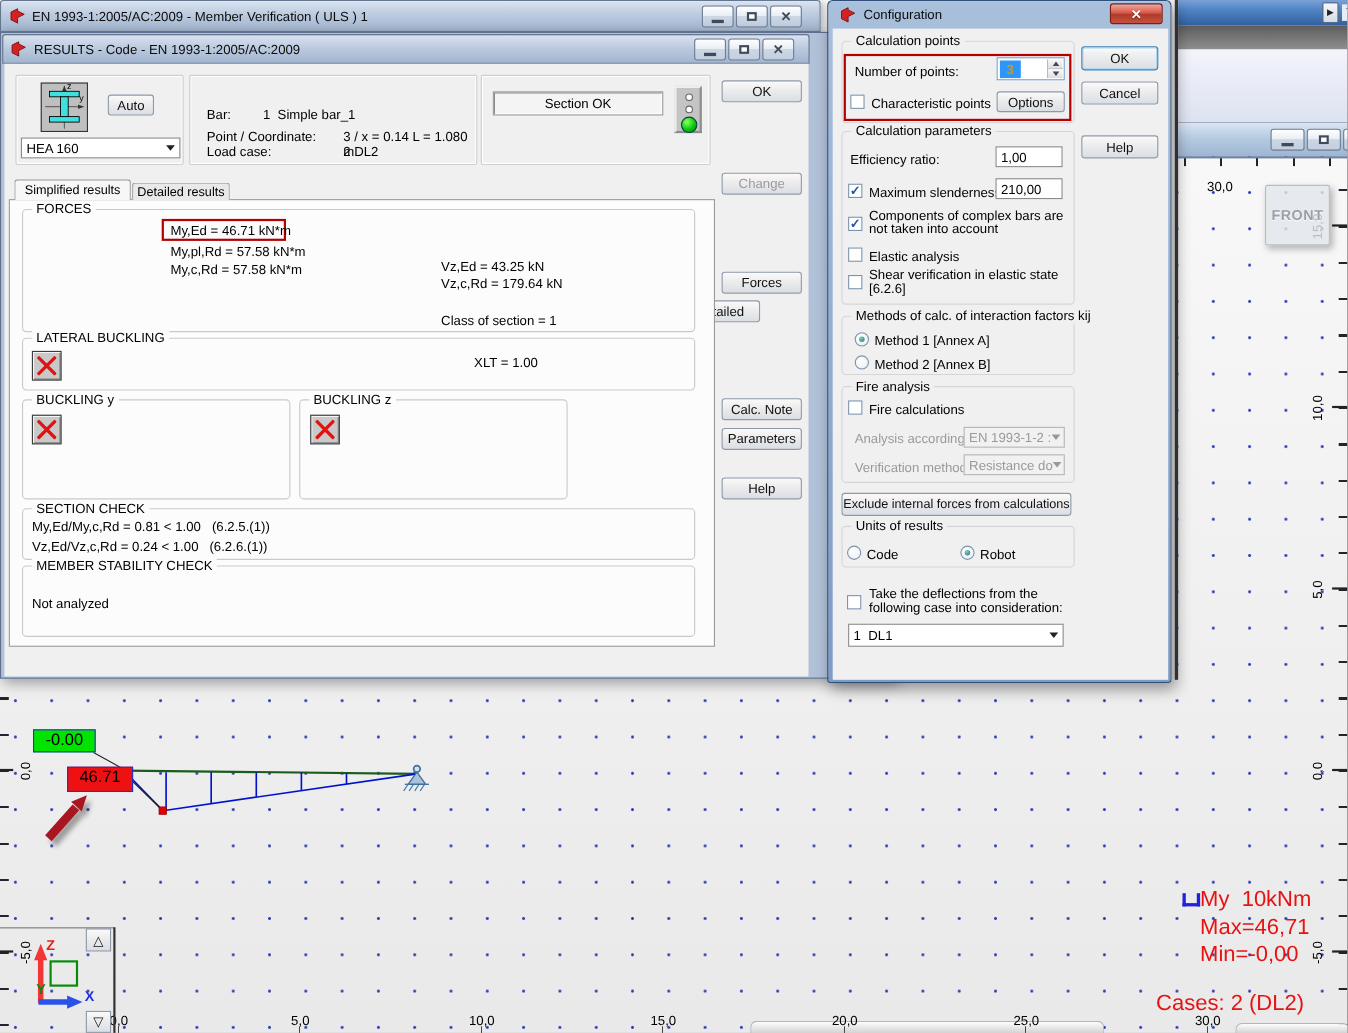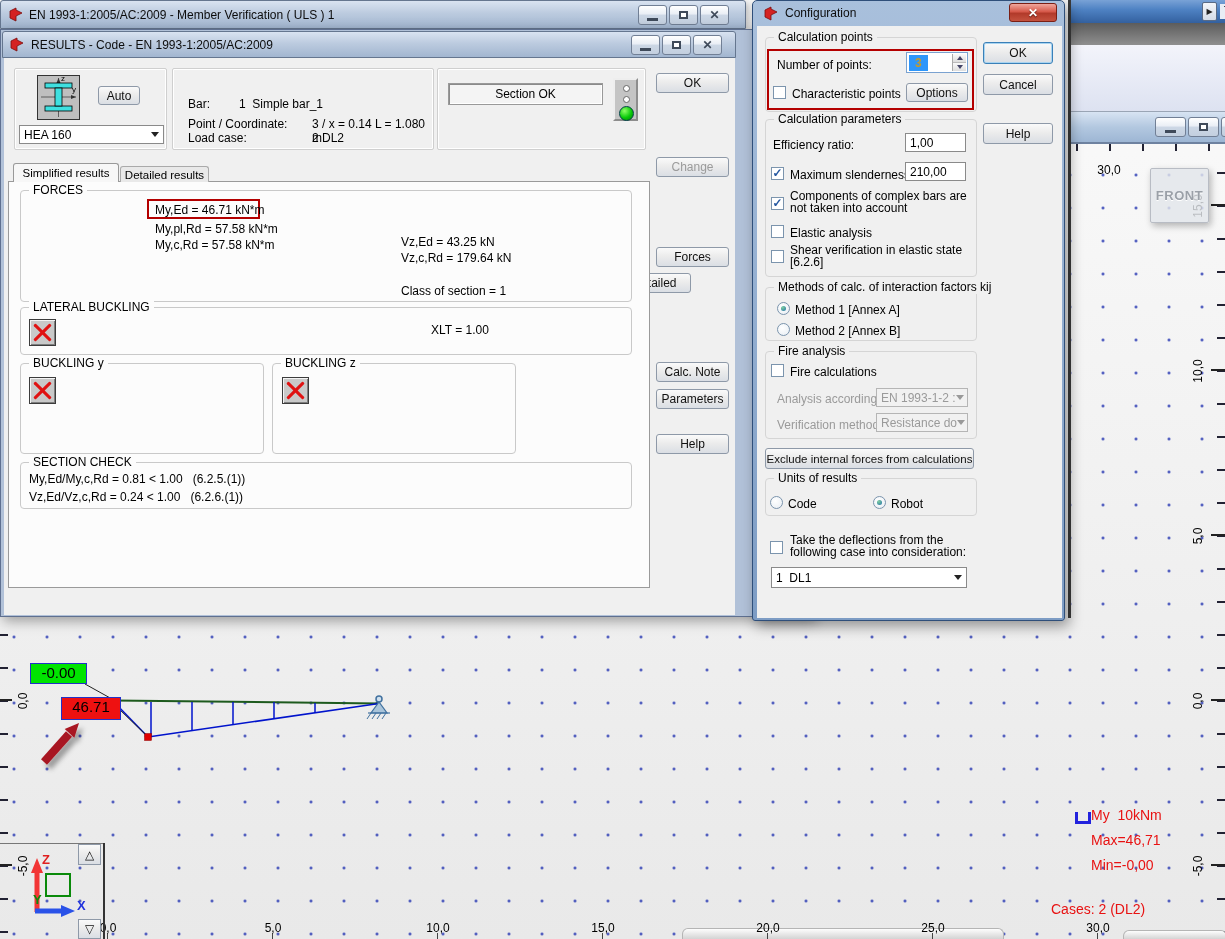--- a/index.html
+++ b/index.html
@@ -42,21 +42,21 @@
          background:radial-gradient(circle at 40% 35%,#fff,#e7edf3);border:1px solid #7b94ad;}
   .radio.sel::after{content:"";position:absolute;left:3px;top:3px;width:5px;height:5px;border-radius:50%;
          background:radial-gradient(circle at 35% 30%,#7fd0a0,#1f6ea6);}
   .xicon{position:absolute;box-sizing:border-box;width:27px;height:27px;background:#c9c9c9;border:1px solid #3c3c3c;
          box-shadow:inset 1px 1px 0 #f4f4f4,inset -1px -1px 0 #7e7e7e;}
   .xicon i{position:absolute;left:1px;top:11px;width:23px;height:3px;background:#e01212;border-radius:1px;}
   .xicon i.a{transform:rotate(45deg);} .xicon i.b{transform:rotate(-45deg);}
   .graylab{color:#9a9a9a;}
   .ticklab{font-size:12px;color:#000;white-space:nowrap;}
   .rot{transform:rotate(-90deg);}
-  .red-legend{font-size:14px;color:#e81212;white-space:pre;}
+  .red-legend{font-size:20px;color:#e81212;white-space:pre;}
   .mlabel{position:absolute;box-sizing:border-box;border:1px solid #2331c8;font-size:15px;
           display:flex;align-items:flex-start;justify-content:center;color:#000;z-index:4;}
   .hl-red{position:absolute;border:2px solid #b40000;box-sizing:border-box;}
   .tab{position:absolute;box-sizing:border-box;display:flex;align-items:center;justify-content:center;font-size:11.5px;}
   .scrollstub{position:absolute;background:linear-gradient(180deg,#fdfdfd,#cfcfcf);border:1px solid #b5b5b5;border-bottom:none;border-radius:6px 6px 0 0;}
   .twolab{font-size:12px;line-height:11.5px;white-space:nowrap;}
 </style>
 </head>
 <body>
 
@@ -335,20 +335,24 @@
             <i class="b"></i>
           </div>
       </div>
 
       <div class="gbox" style="left:11px;top:280px;width:612px;height:47px;">
         <span class="glabel" style="background:#fcfcfc;">SECTION CHECK</span>
         <span class="abs pre" style="left:8px;top:9px;">My,Ed/My,c,Rd = 0.81 &lt; 1.00   (6.2.5.(1))</span>
         <span class="abs pre" style="left:8px;top:27px;">Vz,Ed/Vz,c,Rd = 0.24 &lt; 1.00   (6.2.6.(1))</span>
       </div>
 
+      <div class="gbox" style="left:11px;top:332px;width:612px;height:65px;">
+        <span class="glabel" style="background:#fcfcfc;">MEMBER STABILITY CHECK</span>
+        <span class="abs" style="left:8px;top:27px;">Not analyzed</span>
+      </div>
     </div>
   </div>
 
   <div class="abs" style="left:752px;top:0;width:313px;height:621px;z-index:20;background:linear-gradient(180deg,#a9c0dc,#7d9cc4);
               border:1px solid #2f4f7a;border-radius:5px 5px 3px 3px;box-shadow:4px 5px 14px rgba(0,0,0,.4);box-sizing:border-box;">
     <svg class="abs" style="left:10px;top:5px;" width="16" height="16" viewBox="0 0 16 16">
       <path d="M2 11 L8 14 L8 9 L14 6 L8 3 L8 1 L2 4 Z" fill="#d42222" stroke="#7a0c0c" stroke-width="0.8"></path>
     </svg>
     <span class="abs tbtext" style="left:32px;top:5px;">Configuration</span>
     <div class="abs" style="left:256px;top:2px;width:48px;height:19px;border:1px solid #7a1f14;border-radius:3px;

